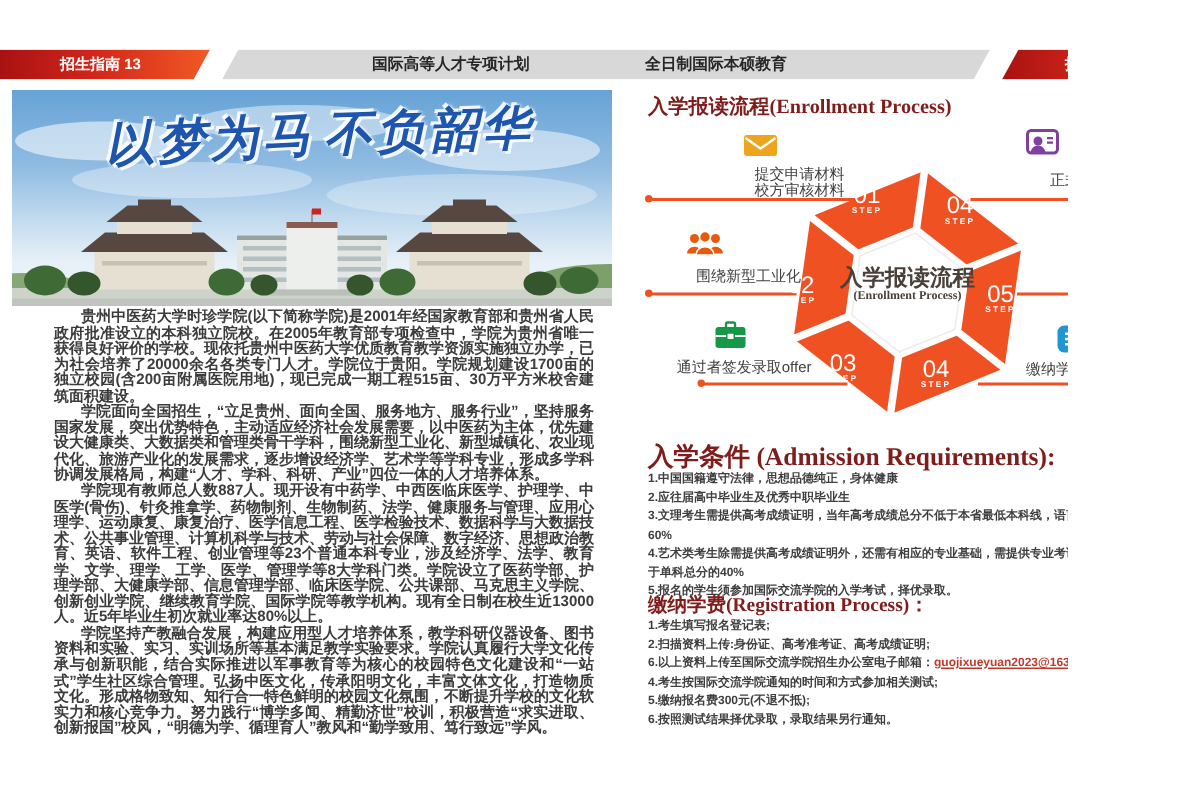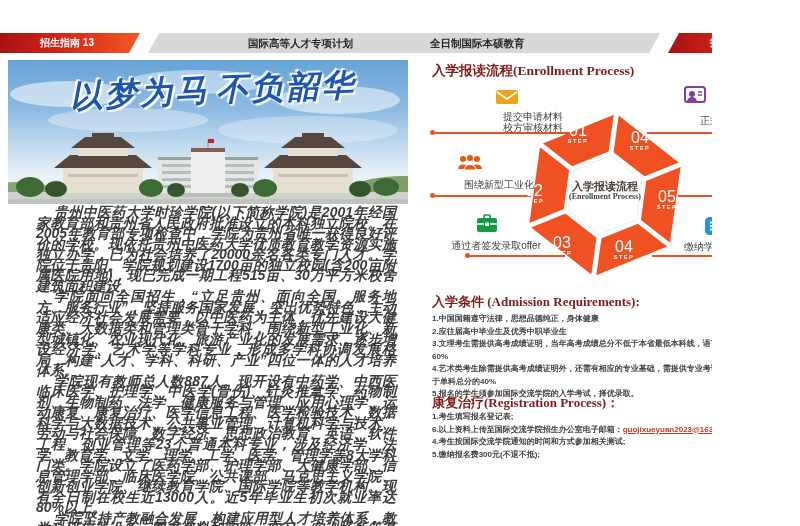--- a/index.html
+++ b/index.html
@@ -24,43 +24,43 @@
          background:linear-gradient(180deg,#67a3d6 0%,#8fbbe2 35%,#c6ddf0 62%,#e8f1f8 80%);}
   .callig{position:absolute;font-style:italic;font-weight:900;letter-spacing:3px;
           color:#1e55ae;font-size:32px;transform:rotate(-3deg);
           text-shadow:0 0 2px #fff,0 0 3px #fff,2px 2px 0 rgba(255,255,255,.85),-2px -2px 0 rgba(255,255,255,.85);}
   .callig.c1{left:62px;top:12px;}
   .callig.c2{left:208px;top:6px;transform:rotate(-2deg);}
   .photo svg{position:absolute;left:0;top:0;}
 
   
   .body-text{position:absolute;left:36px;top:207px;width:360px;}
-  .body-text p{margin:0;font-size:14px;line-height:10.55px;font-weight:700;
-               color:#3c3c3c;text-align:justify;text-indent:18px;font-style:italic;}
+  .body-text p{margin:0;font-size:10px;line-height:10.55px;font-weight:700;
+               color:#3c3c3c;text-align:justify;text-indent:18px;}
 
   
   .enroll-title,.sec-title{position:absolute;left:432px;font-family:"Liberation Serif","DejaVu Serif",serif;
                font-weight:bold;color:#7f1d1d;}
   .enroll-title{top:62px;font-size:13.5px;}
-  .adm-title{top:293px;font-size:13px;}
+  .adm-title{top:293px;font-size:17px;}
   .reg-title{top:394px;font-size:13px;}
   .list{position:absolute;left:432px;width:366px;font-size:8px;line-height:12.5px;font-weight:700;color:#3f3f3f;}
   .adm-list{top:313px;}
   .reg-list{top:411px;}
   .email-link{color:#c0392b;text-decoration:underline;font-weight:700;}
 
   
   .diagram{position:absolute;left:430px;top:85px;width:370px;height:212px;}
   .diagram svg.hex{position:absolute;left:0;top:0;}
   .step{position:absolute;width:44px;text-align:center;color:#fff;z-index:3;}
   .step .num{display:block;font-size:16px;font-weight:normal;line-height:15px;}
   .step .word{display:block;font-size:5.5px;letter-spacing:1.5px;line-height:6px;font-weight:bold;}
   .hex-center{position:absolute;left:118px;top:96px;width:114px;text-align:center;z-index:3;
               font-family:"Liberation Serif","DejaVu Serif",serif;color:#4a4039;}
-  .hex-center .l1{display:block;font-size:11px;font-weight:bold;line-height:11px;}
+  .hex-center .l1{display:block;font-size:15px;font-weight:bold;line-height:11px;}
   .hex-center .l2{display:block;font-size:8px;font-weight:bold;line-height:10px;}
   .co-icon{position:absolute;z-index:3;}
   .co-label{position:absolute;z-index:3;text-align:right;font-size:10px;font-weight:normal;color:#3f3f3f;line-height:11px;}
   .co-line{position:absolute;height:1.6px;background:#f05123;z-index:2;}
   .co-dot{position:absolute;width:5px;height:5px;border-radius:50%;background:#f05123;z-index:2;}
 </style>
 </head>
 <body>
 
 <div class="page">
@@ -265,23 +265,25 @@
 
   <div class="sec-title adm-title">入学条件 (Admission Requirements):</div>
   <div class="list adm-list">
     <div>1.中国国籍遵守法律，思想品德纯正，身体健康</div>
     <div>2.应往届高中毕业生及优秀中职毕业生</div>
     <div>3.文理考生需提供高考成绩证明，当年高考成绩总分不低于本省最低本科线，语言成绩不低于单科总分60%</div>
     <div>4.艺术类考生除需提供高考成绩证明外，还需有相应的专业基础，需提供专业考试成绩，语言成绩不低于单科总分的40%</div>
     <div>5.报名的学生须参加国际交流学院的入学考试，择优录取。</div>
   </div>
 
-  <div class="sec-title reg-title">康复治疗(Registration Process)：</div>
+  <div class="sec-title reg-title">缴纳学费(Registration Process)：</div>
   <div class="list reg-list">
     <div>1.考生填写报名登记表;</div>
+    <div>2.扫描资料上传:身份证、高考准考证、高考成绩证明;</div>
     <div>
       <span>6.以上资料上传至国际交流学院招生办公室电子邮箱：</span><a class="email-link" href="#">guojixueyuan2023@163.com</a><span>；</span>
     </div>
     <div>4.考生按国际交流学院通知的时间和方式参加相关测试;</div>
     <div>5.缴纳报名费300元(不退不抵);</div>
+    <div>6.按照测试结果择优录取，录取结果另行通知。</div>
   </div>
 
 </div>
 
 </body></html>

